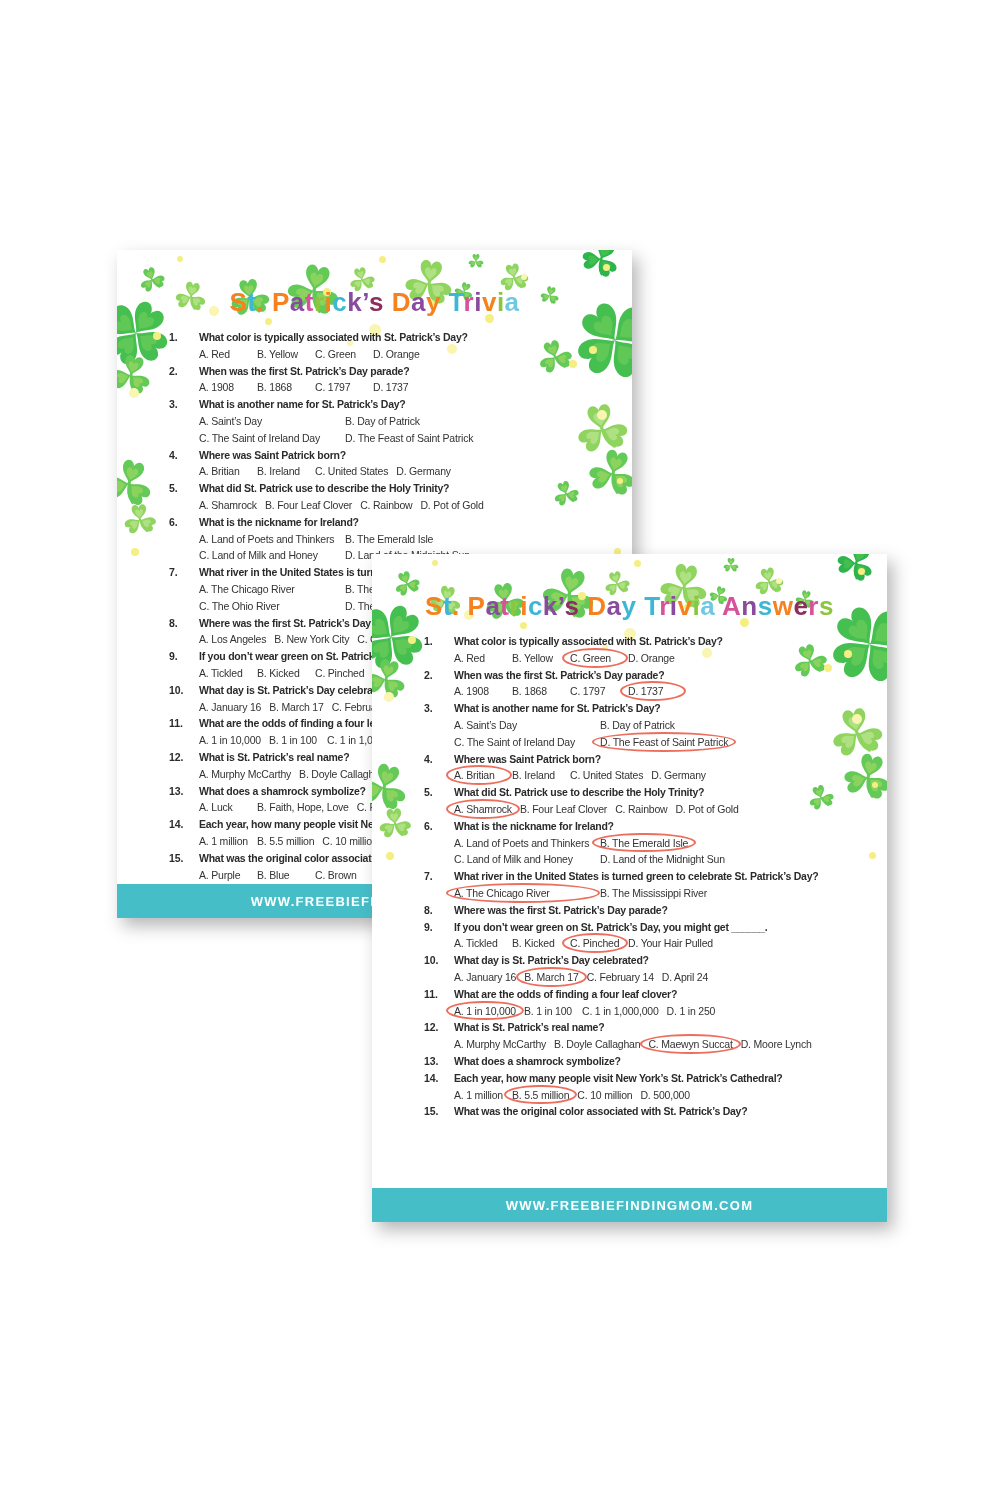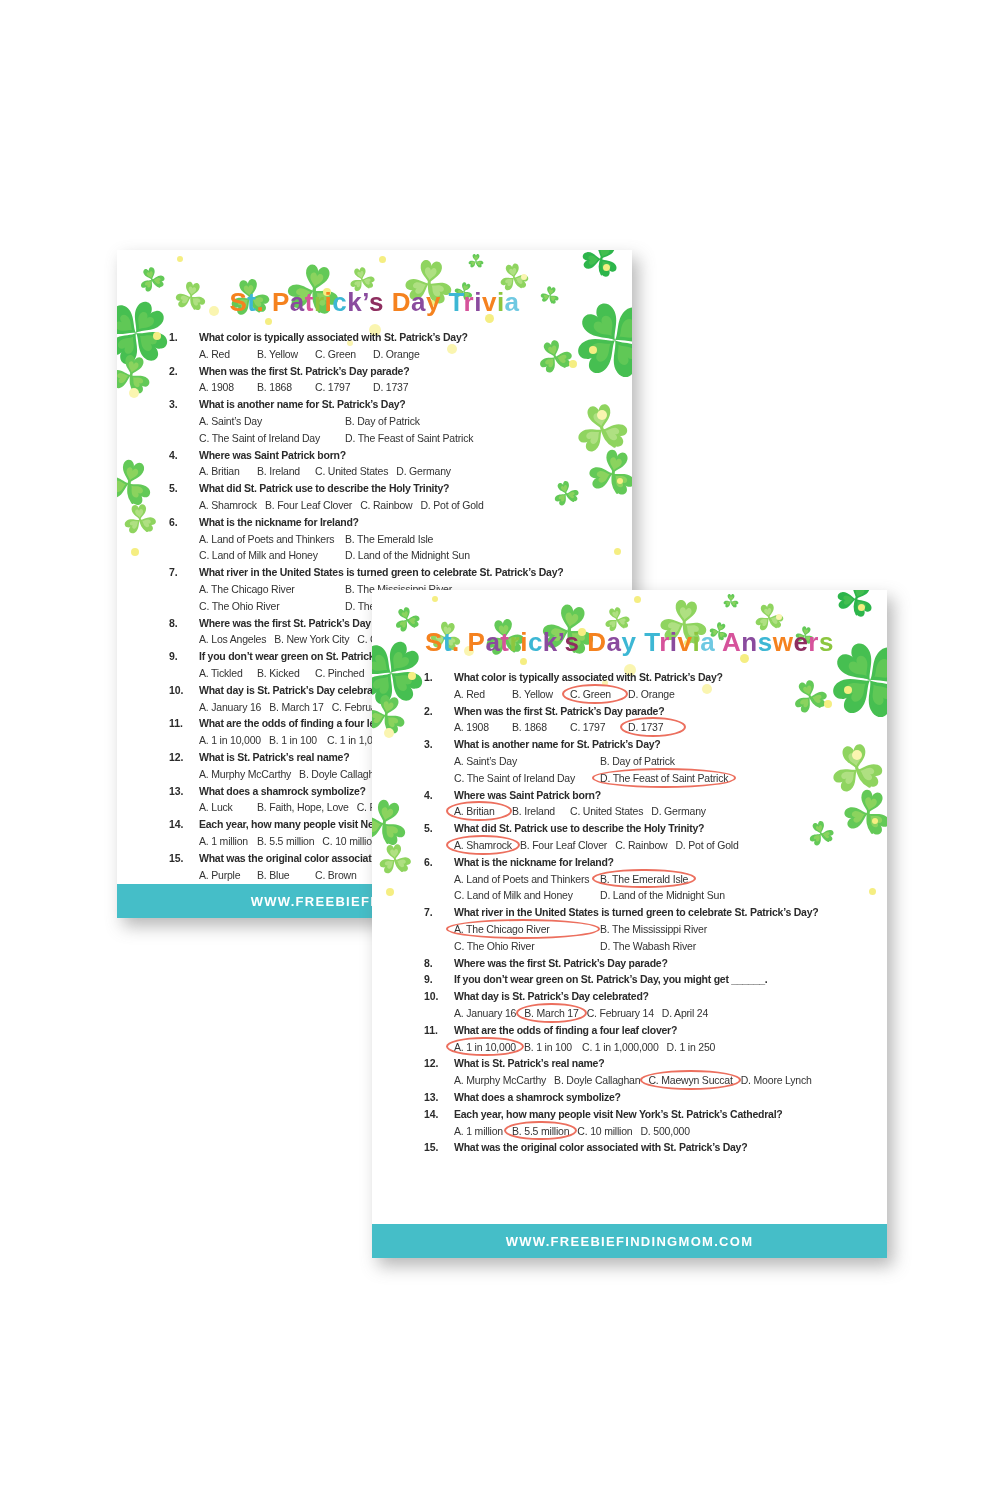--- a/index.html
+++ b/index.html
@@ -1,21 +1,21 @@
 <!DOCTYPE html>
 <html><head>
 <meta charset="utf-8">
 <style>
   html,body{margin:0;padding:0;background:#ffffff;}
   .canvas{position:relative;width:1000px;height:1500px;background:#ffffff;overflow:hidden;
           font-family:"Liberation Sans",sans-serif;}
   .page{position:absolute;width:515px;height:668px;background:#ffffff;overflow:hidden;
         box-shadow:6px 8px 16px rgba(95,95,95,.45);}
   #back-page{left:117px;top:250px;z-index:1;}
-  #front-page{left:372px;top:590px;z-index:2;}
+  #front-page{left:372px;top:554px;z-index:2;}
   .deco-layer{position:absolute;inset:0;pointer-events:none;z-index:0;}
   .deco-layer svg{position:absolute;}
   .dot{position:absolute;border-radius:50%;}
   .page-title{position:relative;z-index:2;text-align:center;margin:37px 8px 0 8px;
               font-weight:800;font-size:26px;line-height:30px;letter-spacing:.5px;}
   .page-title span{white-space:pre;}
   .q-list{position:relative;z-index:2;margin:12px 34px 0 52px;}
   .q-row{display:flex;}
   .q-num{flex:none;width:30px;font-weight:700;font-size:10.5px;line-height:16.8px;
          color:#2b2b2b;letter-spacing:-.1px;}
@@ -932,33 +932,33 @@
             <div class="q-text">What is the nickname for Ireland?</div>
             <div class="opt-line two"><span class="opt">A. Land of Poets and Thinkers</span><span class="opt circ">B. The Emerald Isle</span></div>
             <div class="opt-line two"><span class="opt">C. Land of Milk and Honey</span><span class="opt">D. Land of the Midnight Sun</span></div>
           </div>
         </div>
         <div class="q-row">
           <span class="q-num">7.</span>
           <div class="q-body">
             <div class="q-text">What river in the United States is turned green to celebrate St. Patrick’s Day?</div>
             <div class="opt-line two"><span class="opt circ">A. The Chicago River</span><span class="opt">B. The Mississippi River</span></div>
-            <div class="opt-line two"><span class="opt">C. The Ohio River</span><span class="opt">D. The Wabash River</span></div>
           </div>
         </div>
         <div class="q-row">
           <span class="q-num">8.</span>
           <div class="q-body">
             <div class="q-text">Where was the first St. Patrick’s Day parade?</div>
           </div>
         </div>
         <div class="q-row">
           <span class="q-num">9.</span>
           <div class="q-body">
             <div class="q-text">If you don’t wear green on St. Patrick’s Day, you might get ______.</div>
+            <div class="opt-line"><span class="opt">A. Tickled</span><span class="opt">B. Kicked</span><span class="opt circ">C. Pinched</span><span class="opt">D. Your Hair Pulled</span></div>
           </div>
         </div>
         <div class="q-row">
           <span class="q-num">10.</span>
           <div class="q-body">
             <div class="q-text">What day is St. Patrick’s Day celebrated?</div>
             <div class="opt-line"><span class="opt">A. January 16</span><span class="opt circ">B. March 17</span><span class="opt">C. February 14</span><span class="opt">D. April 24</span></div>
           </div>
         </div>
         <div class="q-row">

